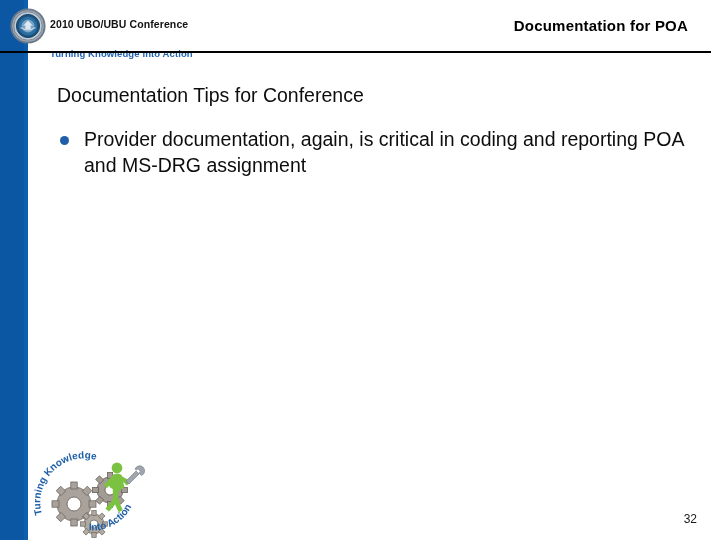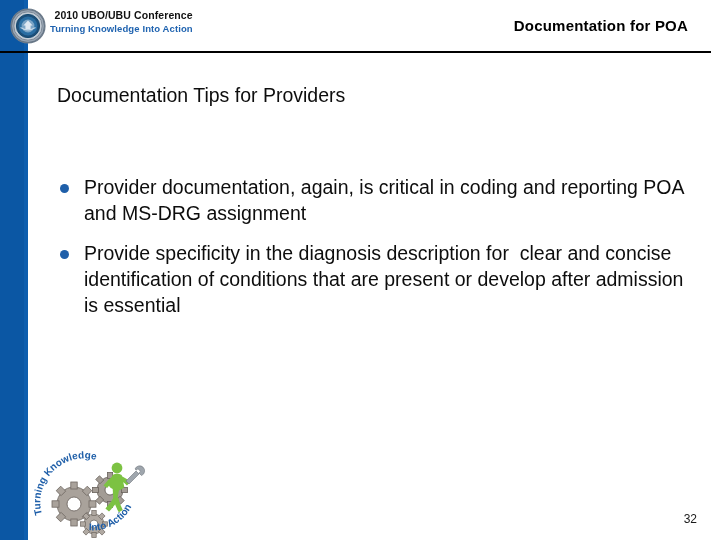--- a/index.html
+++ b/index.html
@@ -45,38 +45,37 @@
   .seal {
     position: absolute;
     left: 10px;
     top: 8px;
     width: 36px;
     height: 36px;
   }
   .brand {
     position: absolute;
     left: 50px;
-    top: 10px;
+    top: 19px;
     line-height: 1.05;
-    text-align: right;
   }
   .brand-line1 {
     font-size: 10.5px;
     font-weight: bold;
     color: #111111;
     letter-spacing: 0.1px;
     white-space: nowrap;
   }
   .brand-line2 {
     font-size: 9.5px;
     font-weight: bold;
     color: #1F63B0;
     letter-spacing: 0.1px;
     white-space: nowrap;
-    margin-top: 3px;
+    margin-top: 19px;
   }
   .slide-title {
     position: absolute;
     right: 32px;
     top: 17px;
     font-size: 15px;
     font-weight: bold;
     color: #000000;
     white-space: nowrap;
     letter-spacing: 0.2px;
@@ -104,21 +103,20 @@
     top: 32px;
     font-size: 19.5px;
     color: #0d0d0d;
     white-space: nowrap;
   }
   .bullet-list {
     position: absolute;
     left: 57px;
     top: 75px;
     width: 630px;
-    margin-top: 48px;
   }
   .bullet-item {
     position: relative;
     padding-left: 27px;
     margin-bottom: 14px;
   }
   .bullet-marker {
     position: absolute;
     left: 3px;
     top: 9px;
@@ -180,33 +178,29 @@
       <div class="brand-line1">2010 UBO/UBU Conference</div>
       <div class="brand-line2">Turning Knowledge Into Action</div>
     </div>
 
     <div class="slide-title">Documentation for POA</div>
     <div class="header-rule"></div>
   </div>
 
   <div class="body-area">
 
-    <div class="lead-heading">Documentation Tips for Providers</div>
+    <div class="lead-heading">Documentation Tips for Conference</div>
 
     <div class="bullet-list">
 
       <div class="bullet-item">
         <span class="bullet-marker"></span>
         <span class="bullet-text">Provider documentation, again, is critical in coding and reporting POA and MS-DRG assignment</span>
       </div>
 
-      <div class="bullet-item">
-        <span class="bullet-marker"></span>
-        <span class="bullet-text">Provide specificity in the diagnosis description for  clear and concise identification of conditions that are present or develop after admission is essential</span>
-      </div>
 
 
     </div>
   </div>
 
   <div class="gear-logo">
     <svg width="126" height="92" viewBox="0 0 126 92">
       <defs>
         <path id="arcTop" d="M 10 72 A 44 44 0 0 1 62 12" fill="none"></path>
         <path id="arcBottom" d="M 52 82 A 44 44 0 0 0 102 44" fill="none"></path>

